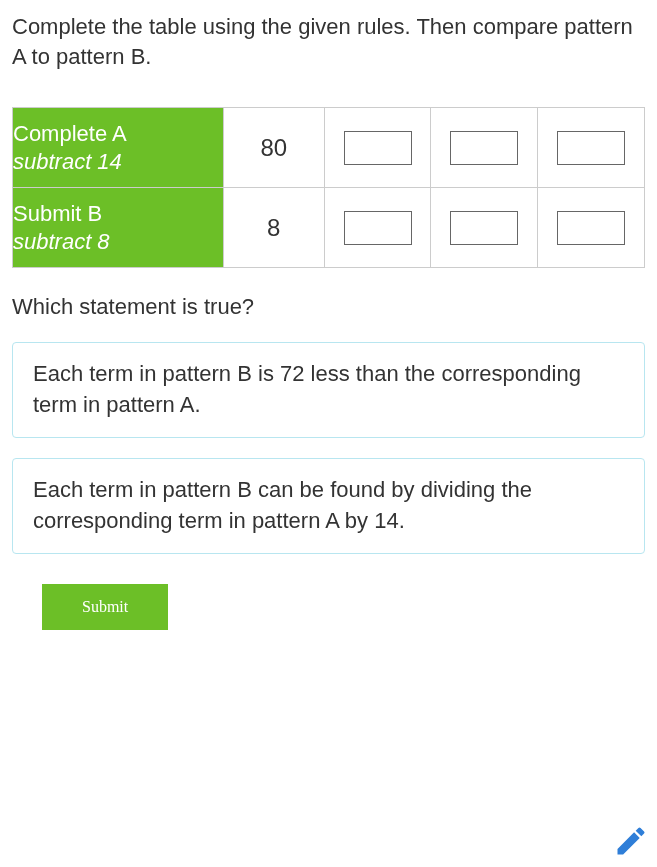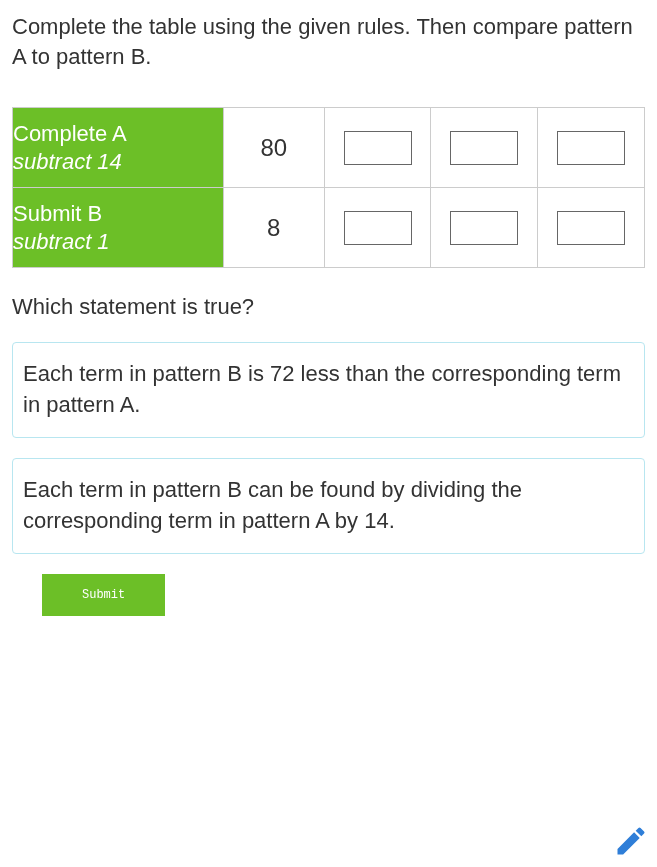--- a/index.html
+++ b/index.html
@@ -47,35 +47,36 @@
     border: 1px solid #666;
     font-size: 20px;
     text-align: center;
   }
   .question {
     margin-bottom: 22px;
   }
   .option {
     border: 1px solid #b8e6f0;
     border-radius: 4px;
-    padding: 16px 10px;
+    padding: 16px 20px;
     margin-bottom: 20px;
     line-height: 1.4;
     cursor: pointer;
     background: #fff;
   }
   .submit {
     background: #6cbf27;
     color: #fff;
     border: none;
-    font-size: 12px;
+    font-size: 16px;
     padding: 14px 40px;
     cursor: pointer;
-    font-family: Liberation Mono, monospace;
+    font-family: Liberation Serif, serif;
     margin-left: 30px;
+    margin-top: 10px;
   }
   .pencil {
     position: fixed;
     right: 8px;
     bottom: 8px;
     width: 36px;
     height: 36px;
   }
 </style>
 </head>
@@ -99,21 +100,21 @@
     <td class="valcell">
       <input type="text" value="" style="">
     </td>
     <td class="valcell">
       <input type="text" value="" style="">
     </td>
   </tr>
   <tr>
     <td class="pattern-label">
       <div>Submit B</div>
-      <div class="rule">subtract 1</div>
+      <div class="rule">subtract 8</div>
     </td>
     <td class="valcell">8</td>
     <td class="valcell">
       <input type="text" value="" style="">
     </td>
     <td class="valcell">
       <input type="text" value="" style="">
     </td>
     <td class="valcell">
       <input type="text" value="" style="">

